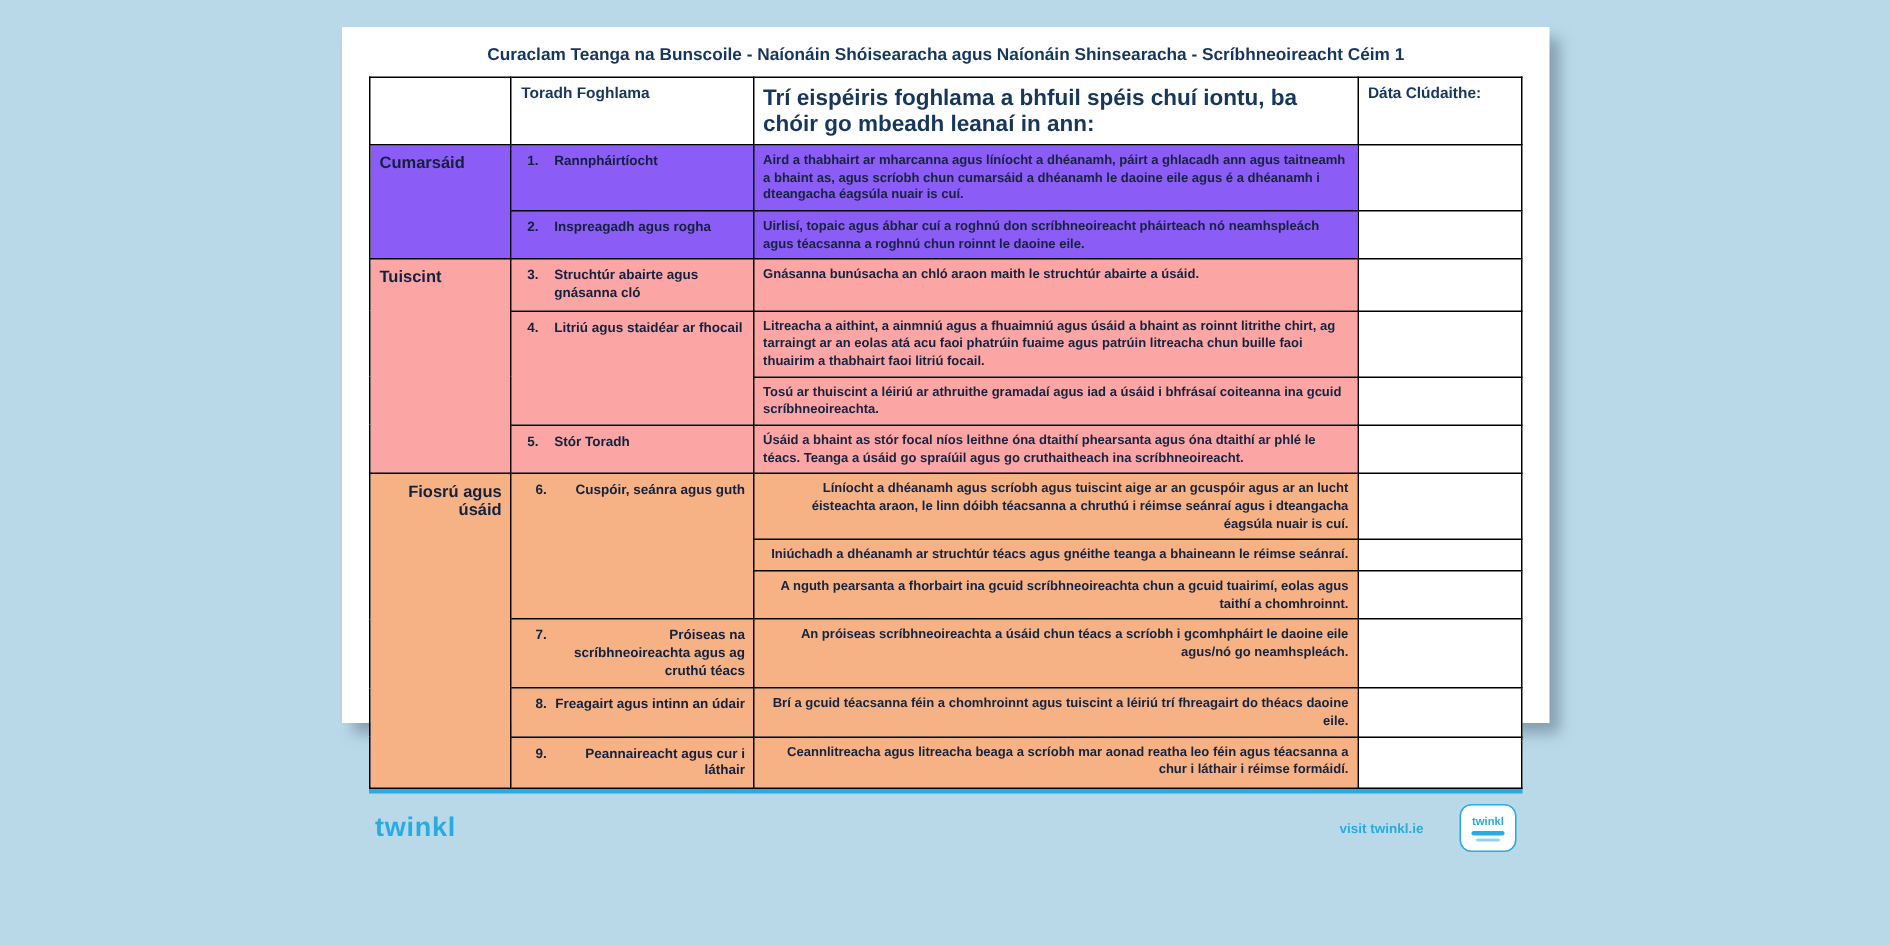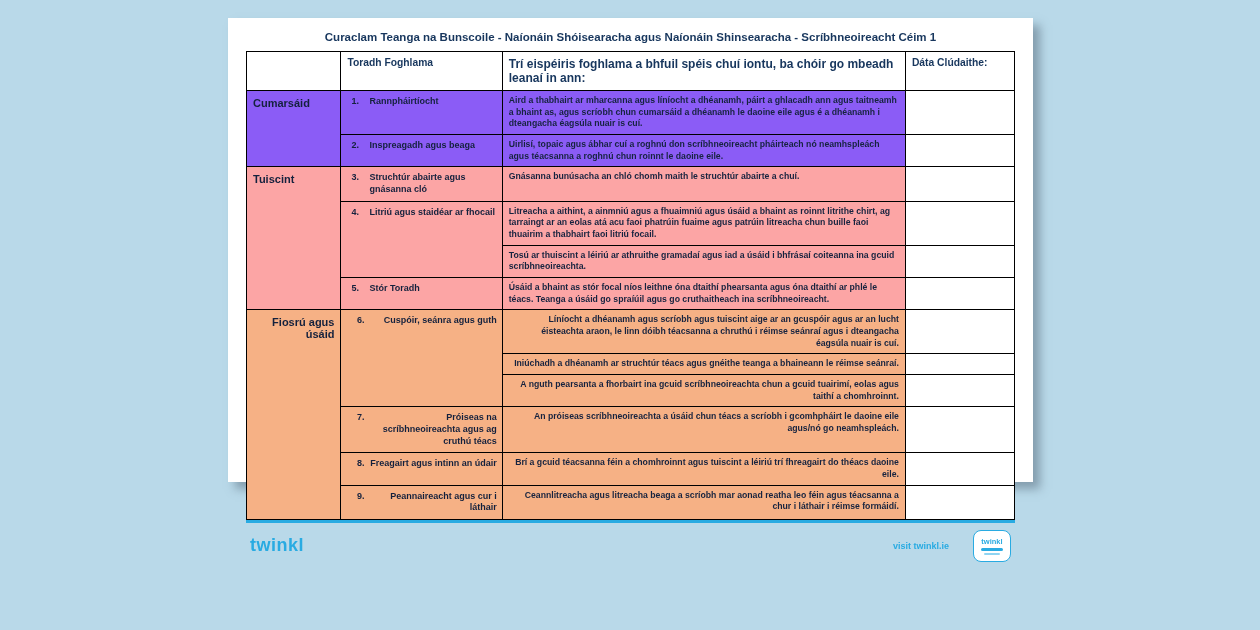--- a/index.html
+++ b/index.html
@@ -25,21 +25,21 @@
   .plan-line .blank { letter-spacing:1px; }
 
   table.curr {
     width:100%; border-collapse:collapse; table-layout:fixed;
     margin-top:8px; border:1.5px solid #000;
   }
   table.curr td, table.curr th { border:1px solid #000; vertical-align:top; }
 
   th.hdr { text-align:left; font-weight:bold; color:#17365d; background:#fff; padding:5px 6px; }
   th.hdr.outcome { font-size:10.3px; }
-  th.hdr.exp { font-size:12px;margin-left:43px; }
+  th.hdr.exp { font-size:15px;margin-left:43px; }
   th.hdr.date { font-size:10.3px; }
   th.corner { background:#fff; }
 
   td.cat {
     font-weight:bold; color:#14213d; font-size:11px; padding:6px 6px;
   }
   td.out { padding:5px 5px 5px 10px; }
   td.out .oc { display:flex; gap:5px; }
   td.out .num { width:13px; flex:0 0 13px; font-weight:bold; font-size:9px; color:#14213d; }
   td.out .lbl { flex:1; font-weight:bold; font-size:9px; color:#14213d; line-height:1.3; }
@@ -99,36 +99,36 @@
             <span class="lbl">Rannpháirtíocht</span>
           </div>
         </td>
         <td class="exp g-blue">Aird a thabhairt ar mharcanna agus líníocht a dhéanamh, páirt a ghlacadh ann agus taitneamh a bhaint as, agus scríobh chun cumarsáid a dhéanamh le daoine eile agus é a dhéanamh i dteangacha éagsúla nuair is cuí.</td>
         <td class="date"></td>
       </tr>
       <tr>
         <td class="out g-blue">
           <div class="oc">
             <span class="num">2.</span>
-            <span class="lbl">Inspreagadh agus beaga</span>
+            <span class="lbl">Inspreagadh agus rogha</span>
           </div>
         </td>
         <td class="exp g-blue">Uirlisí, topaic agus ábhar cuí a roghnú don scríbhneoireacht pháirteach nó neamhspleách agus téacsanna a roghnú chun roinnt le daoine eile.</td>
         <td class="date"></td>
       </tr>
 
       <tr>
         <td class="cat g-green" rowspan="4">Tuiscint</td>
         <td class="out g-green">
           <div class="oc">
             <span class="num">3.</span>
             <span class="lbl">Struchtúr abairte agus gnásanna cló</span>
           </div>
         </td>
-        <td class="exp g-green">Gnásanna bunúsacha an chló chomh maith le struchtúr abairte a chuí.</td>
+        <td class="exp g-green">Gnásanna bunúsacha an chló araon maith le struchtúr abairte a úsáid.</td>
         <td class="date"></td>
       </tr>
       <tr>
         <td class="out g-green" rowspan="2">
           <div class="oc">
             <span class="num">4.</span>
             <span class="lbl">Litriú agus staidéar ar fhocail</span>
           </div>
         </td>
         <td class="exp g-green">Litreacha a aithint, a ainmniú agus a fhuaimniú agus úsáid a bhaint as roinnt litrithe chirt, ag tarraingt ar an eolas atá acu faoi phatrúin fuaime agus patrúin litreacha chun buille faoi thuairim a thabhairt faoi litriú focail.</td>

